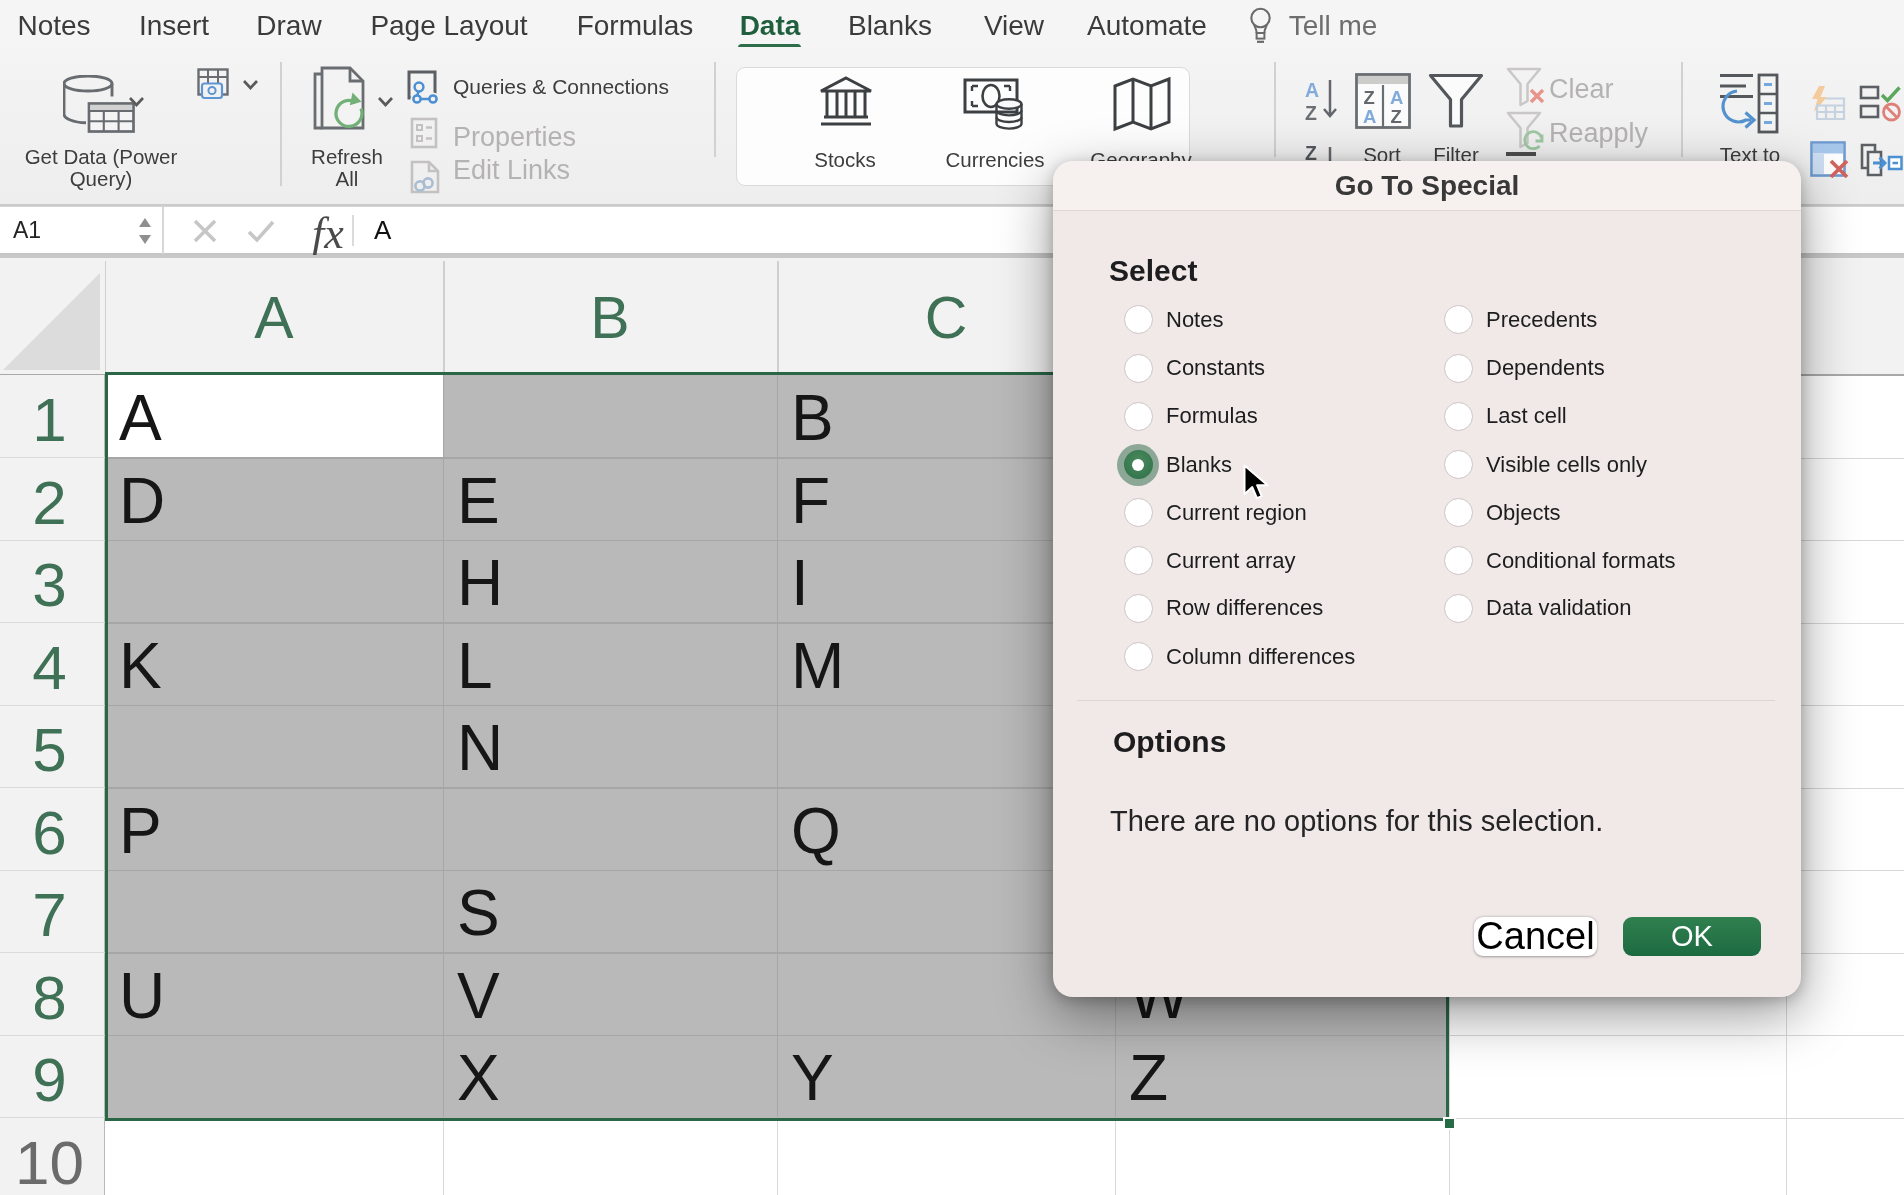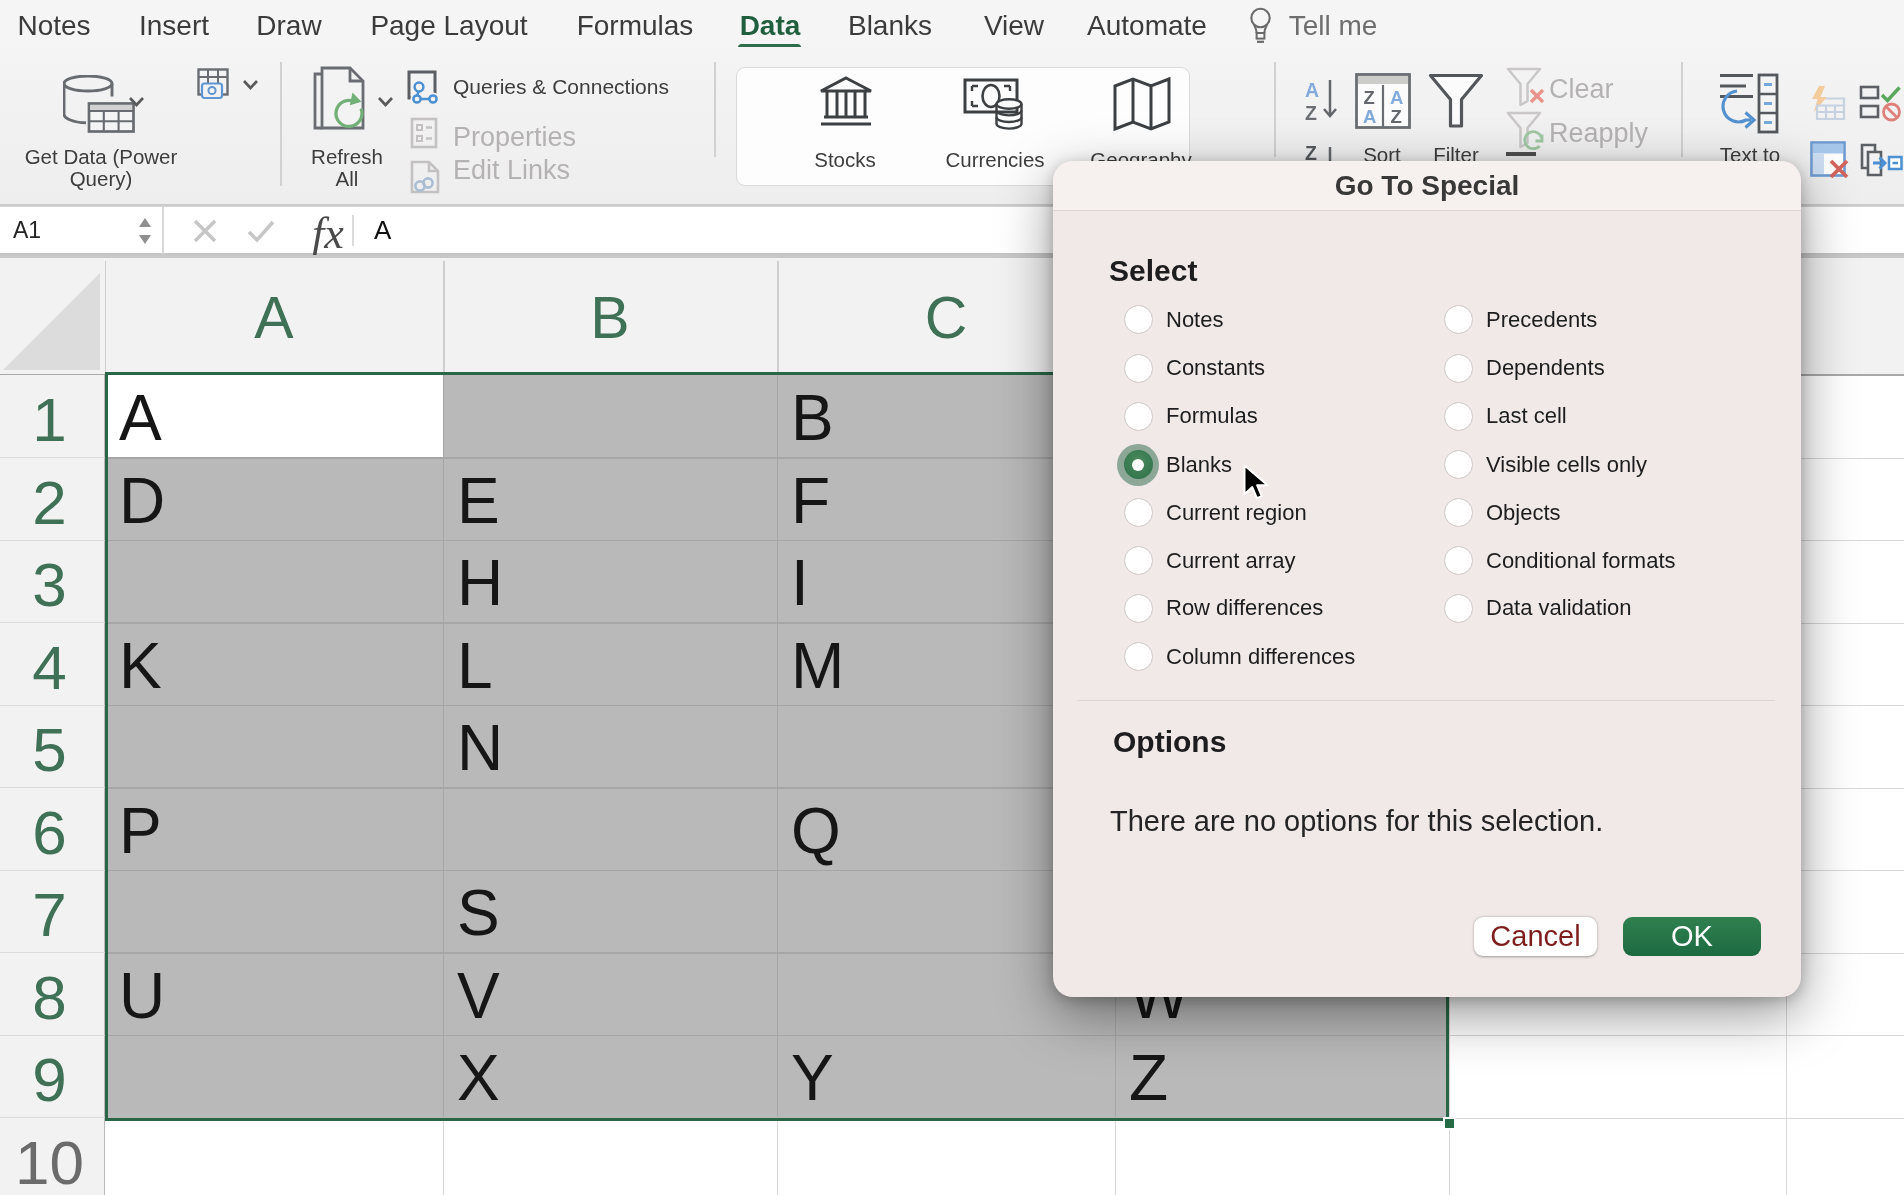--- a/index.html
+++ b/index.html
@@ -386,21 +386,21 @@
     <div class="abs rl" style="left:433px;top:351.8px;">Objects</div>
   <div class="abs ro" style="left:390.5px;top:385px;"></div>
     <div class="abs rl" style="left:433px;top:399.5px;">Conditional formats</div>
   <div class="abs ro" style="left:390.5px;top:432.9px;"></div>
     <div class="abs rl" style="left:433px;top:447.4px;">Data validation</div>
 
   <div class="abs" style="left:24px;top:539px;width:698px;height:1px;background:#dcd5d4;"></div>
   <div class="abs" style="left:60px;top:564px;font-size:30px;font-weight:700;color:#1d1d1f;">Options</div>
   <div class="abs" style="left:57px;top:644px;font-size:29px;color:#242426;">There are no options for this selection.</div>
 
-  <div class="abs" style="left:421px;top:756px;width:123px;height:39px;border-radius:9px;background:#fff;box-shadow:0 0.5px 2.5px rgba(0,0,0,0.35);text-align:center;line-height:39px;font-size:29px;color:#7f1d1d;">Cancel</div>
+  <div class="abs" style="left:421px;top:756px;width:123px;height:39px;border-radius:9px;background:#fff;box-shadow:0 0.5px 2.5px rgba(0,0,0,0.35);text-align:center;line-height:39px;font-size:38px;color:#000000;">Cancel</div>
   <div class="abs" style="left:570px;top:756px;width:138px;height:39px;border-radius:9px;background:linear-gradient(#30804f,#1d6a41);text-align:center;line-height:39px;font-size:29px;color:#fff;">OK</div>
 </div>
 <style>
   .ro { width:29px; height:29px; border-radius:50%; background:#fff; border:1.5px solid #ccc6c5; }
   .rl { transform:translateY(-50%); font-size:22px; color:#1d1d1f; white-space:nowrap; }
 </style>
 
 <div class="abs" id="cursor" style="left:1243px;top:464px;">
   <svg width="30" height="38" viewBox="0 0 30 38">
     <path d="M1.5 1.5 L1.5 30.2 L9.3 23.1 L13.9 34.1 L18.7 32.1 L14.1 21.2 L24.6 21.2 Z" fill="#000" stroke="#fff" stroke-width="2" stroke-linejoin="round"></path>

